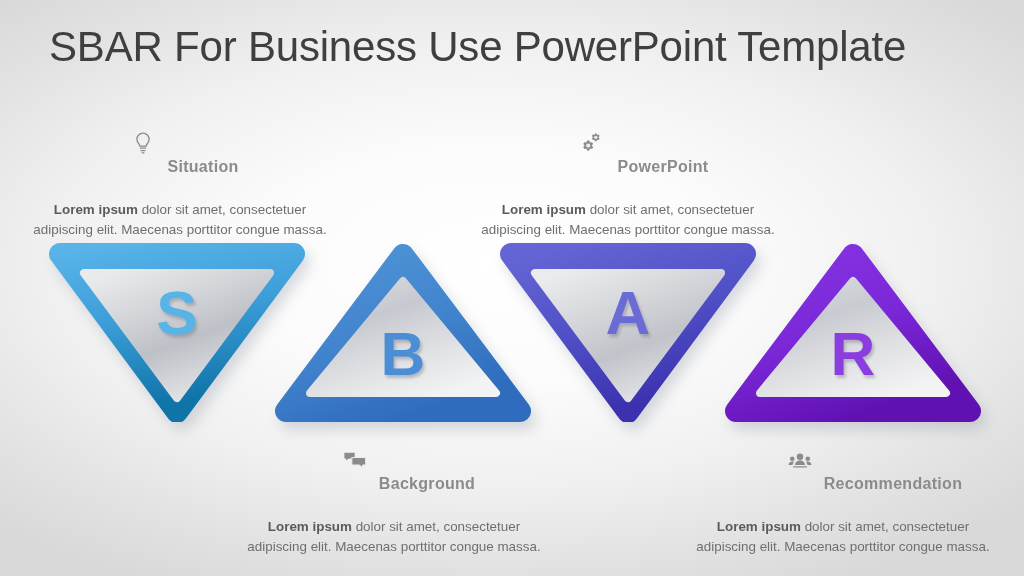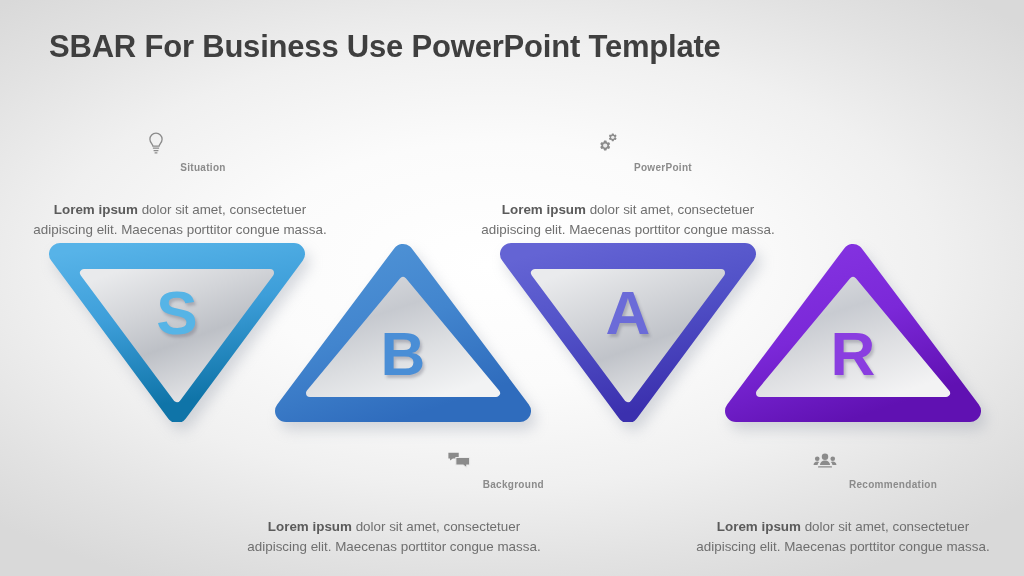--- a/index.html
+++ b/index.html
@@ -9,56 +9,56 @@
     background:#e0e0e0;
   }
   #slide{
     position:relative;width:1024px;height:576px;
     background:
       radial-gradient(ellipse 70% 62% at 48% 46%, #ffffff 0%, #fbfbfb 34%, #f0f0f0 62%, #e2e2e2 84%, #d9d9d9 100%);
   }
 
   
   #title{
-    position:absolute;left:49px;top:29px;
-    font-size:31px;letter-spacing:-0.2px;
-    color:#3f3f3f;font-weight:700;white-space:nowrap;
+    position:absolute;left:49px;top:23px;
+    font-size:42px;letter-spacing:-0.2px;
+    color:#3f3f3f;font-weight:400;white-space:nowrap;
   }
 
   
   .block{position:absolute;width:300px;}
   .head{
     display:flex;align-items:center;justify-content:center;
     gap:12px;height:26px;margin-bottom:7px;
   }
   .head .ico{
     width:24px;height:24px;flex:0 0 24px;
     display:flex;align-items:center;justify-content:center;
   }
   .head .ico svg{display:block;}
   .head .lbl{
-    font-size:10px;font-weight:700;color:#8b8b8b;letter-spacing:.3px;margin-top:48px;
+    font-size:16px;font-weight:700;color:#8b8b8b;letter-spacing:.3px;margin-top:48px;
   }
   .body{
     text-align:center;font-size:13.4px;line-height:1.52;
     color:#6f6f6f;
     margin-top:44px;
   }
   .body b{color:#5b5b5b;font-weight:700;}
 
   
   #blk-situation      {left:30px; top:130px;}
   #blk-assessment     {left:478px;top:130px;}
   #blk-background     {left:244px;top:447px;}
   #blk-recommendation {left:693px;top:447px;}
 
   
   #blk-situation      .head{padding-left:10px;}
   #blk-assessment     .head{padding-left:34px;}
-  #blk-background     .head{padding-left:30px;justify-content:flex-end;}
+  #blk-background     .head{padding-left:30px;}
   #blk-recommendation .head{padding-left:64px;text-align:right;}
 
   
   .tri{
     position:absolute;
     display:flex;align-items:center;justify-content:center;
   }
   .tri .outer, .tri .inner{
     position:absolute;left:0;top:0;width:100%;height:100%;
   }

